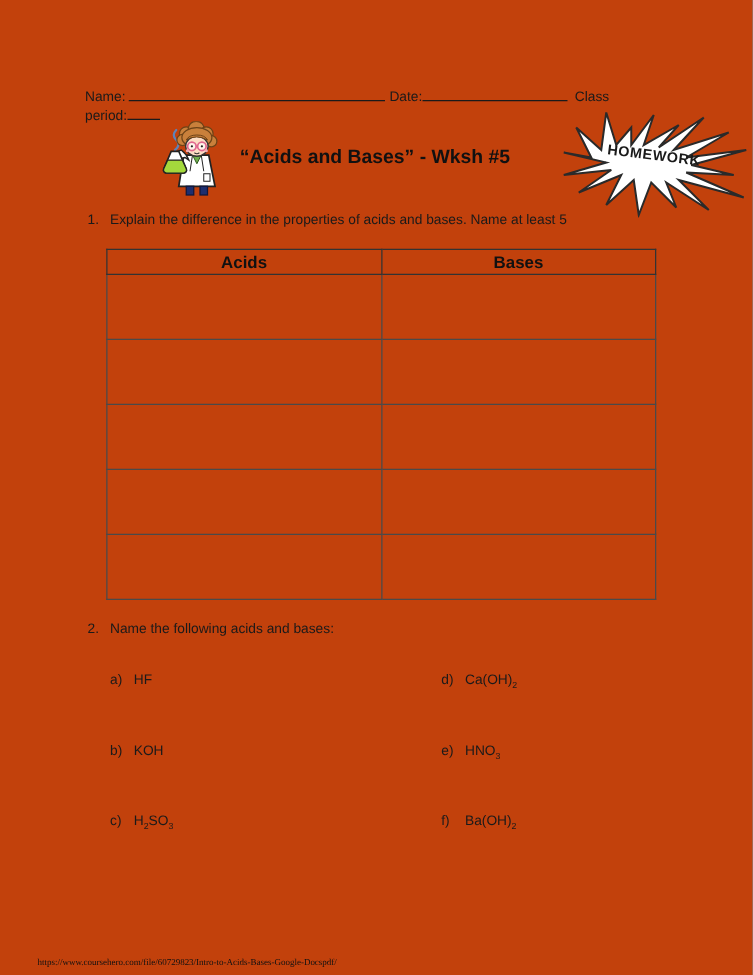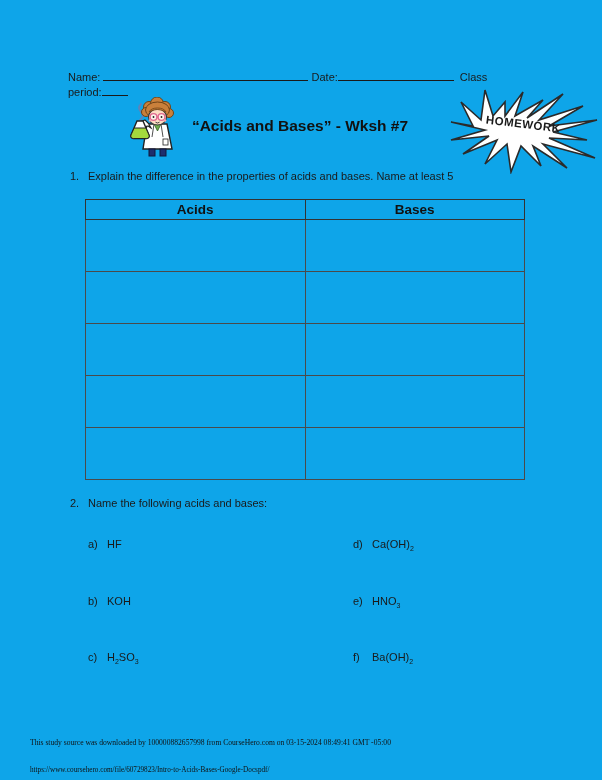--- a/index.html
+++ b/index.html
@@ -1,19 +1,19 @@
 <!DOCTYPE html>
 <html><head>
 <meta charset="utf-8">
 <style>
   html,body{margin:0;padding:0;background:#888;}
   .page{
     position:relative;
     width:602px;height:780px;
-    background:#0ea5e9;
+    background:#c2410c;
     font-family:"Liberation Sans", sans-serif;
     color:#1a1a1a;
     overflow:hidden;
     margin:0 auto;
   }
   .abs{position:absolute;}
   
   .hdr{font-size:11px;line-height:14px;white-space:nowrap;}
   .uline{display:inline-block;border-bottom:1px solid #1a1a1a;height:11px;vertical-align:baseline;}
   .u-name{width:205px;}
@@ -124,21 +124,21 @@
       <circle cx="38" cy="23.5" r="1.3" fill="#f4a9b0"></circle>
 
       <rect x="36" y="42" width="5" height="6" fill="#ffffff" stroke="#222" stroke-width="0.8"></rect>
 
       <rect x="22" y="52" width="6" height="7" fill="#1d2e6e" stroke="#10173d" stroke-width="1"></rect>
       <rect x="33" y="52" width="6" height="7" fill="#1d2e6e" stroke="#10173d" stroke-width="1"></rect>
     </svg>
   </div>
 
   <div class="abs title-block">
-    <div class="title-line">“Acids and Bases” - Wksh #7</div>
+    <div class="title-line">“Acids and Bases” - Wksh #5</div>
   </div>
 
   <div class="abs" style="left:447px;top:88px;width:154px;height:86px;">
     <svg width="154" height="86" viewBox="0 0 154 86">
       <path d="M4,34 L26,38 L14,14 L34,32 L38,2 L46,28 L58,14 L58,28 L76,4 L68,28 L96,12 L80,30 L116,6 L92,32 L136,18 L102,38 L150,32 L106,44 L140,52 L102,50 L148,70 L96,56 L120,80 L86,58 L94,78 L74,58 L64,84 L60,56 L38,76 L50,52 L16,66 L42,48 L4,52 L38,42 Z" fill="#ffffff" stroke="#2a2a2a" stroke-width="1.6" stroke-linejoin="miter"></path>
       <text x="38" y="40" transform="rotate(7 76 42)" font-family="Liberation Sans, sans-serif" font-size="11.5" font-weight="bold" fill="#1a1a1a" letter-spacing="0.5">HOMEWORK</text>
     </svg>
   </div>
 
   <div class="abs qnum" style="left:70px;top:170px;">1.</div>
@@ -182,16 +182,15 @@
 
   <div class="abs q2-grid" style="left:88px;top:538px;width:470px;">
       <div class="q2-item"><span class="q2-label">a)</span><span class="q2-formula"><span>HF</span></span></div>
       <div class="q2-item"><span class="q2-label">d)</span><span class="q2-formula"><span>Ca(OH)</span><sub>2</sub></span></div>
       <div class="q2-item"><span class="q2-label">b)</span><span class="q2-formula"><span>KOH</span></span></div>
       <div class="q2-item"><span class="q2-label">e)</span><span class="q2-formula"><span>HNO</span><sub>3</sub></span></div>
       <div class="q2-item"><span class="q2-label">c)</span><span class="q2-formula"><span>H</span><sub>2</sub><span>SO</span><sub>3</sub></span></div>
       <div class="q2-item"><span class="q2-label">f)</span><span class="q2-formula"><span>Ba(OH)</span><sub>2</sub></span></div>
     </div>
 
-  <div class="abs footer-text" style="left:30px;top:738px;">This study source was downloaded by 100000882657998 from CourseHero.com on 03-15-2024 08:49:41 GMT -05:00</div>
   <div class="abs footer-url" style="left:30px;top:766px;">https://www.coursehero.com/file/60729823/Intro-to-Acids-Bases-Google-Docspdf/</div>
 
 </div>
 
 </body></html>

